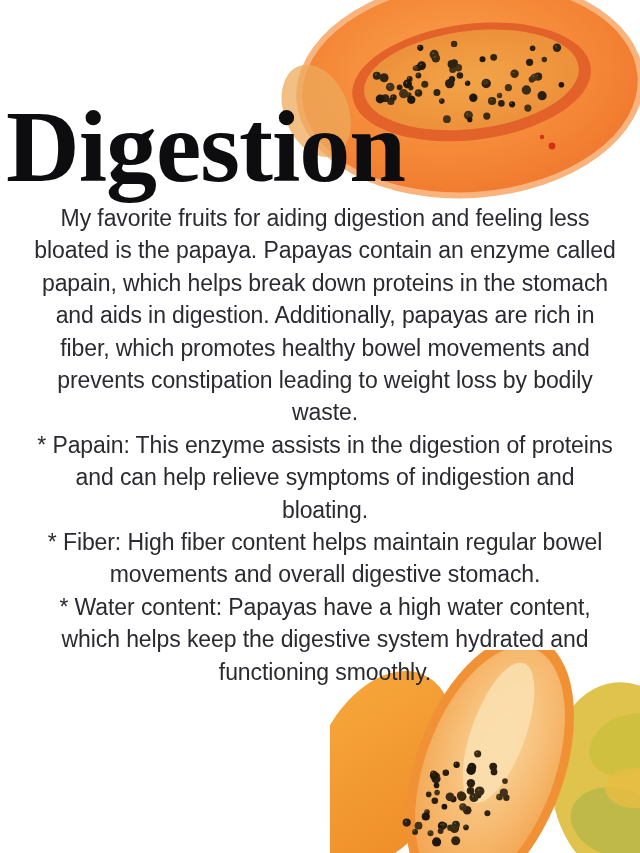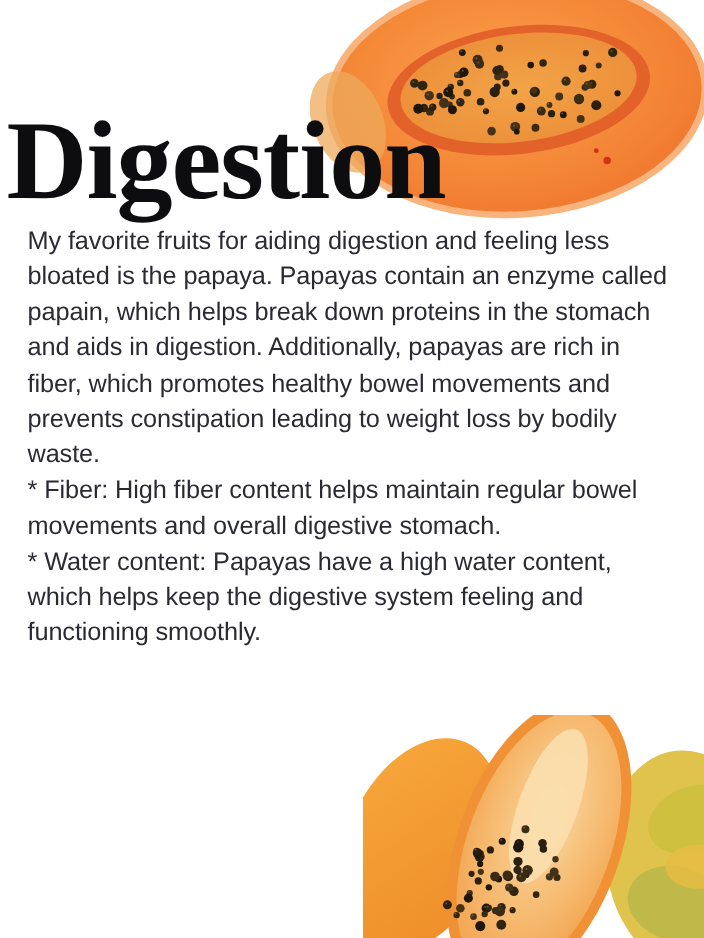--- a/index.html
+++ b/index.html
@@ -42,20 +42,21 @@
   }
   .article {
     position: absolute;
     left: 25px; top: 202px;
     width: 600px;
     z-index: 2;
     color: #2a2a32;
     font-size: 23px;
     line-height: 32.4px;
     letter-spacing: -0.1px;
+    text-align: center;
   }
   .article p {
     margin: 0;
     white-space: pre-line;
   }
 </style>
 </head>
 <body>
 
 <div class="page">
@@ -174,24 +175,27 @@
   <h1 class="headline">Digestion</h1>
 
   <div class="article">
     <p>My favorite fruits for aiding digestion and feeling less
 bloated is the papaya. Papayas contain an enzyme called
 papain, which helps break down proteins in the stomach
 and aids in digestion. Additionally, papayas are rich in
 fiber, which promotes healthy bowel movements and
 prevents constipation leading to weight loss by bodily
 waste.</p>
+    <p>* Papain: This enzyme assists in the digestion of proteins
+and can help relieve symptoms of indigestion and
+bloating.</p>
     <p>* Fiber: High fiber content helps maintain regular bowel
 movements and overall digestive stomach.</p>
     <p>* Water content: Papayas have a high water content,
-which helps keep the digestive system feeling and
+which helps keep the digestive system hydrated and
 functioning smoothly.</p>
   </div>
 
   <svg class="papaya-bottom" viewBox="0 0 310 203" aria-hidden="true">
     <defs>
       <linearGradient id="wholeOrange" x1="0" y1="0" x2="1" y2="1">
         <stop offset="0%" stop-color="#f7a93c"></stop>
         <stop offset="100%" stop-color="#ee8b28"></stop>
       </linearGradient>
       <radialGradient id="cutFace" cx="50%" cy="40%" r="72%">

